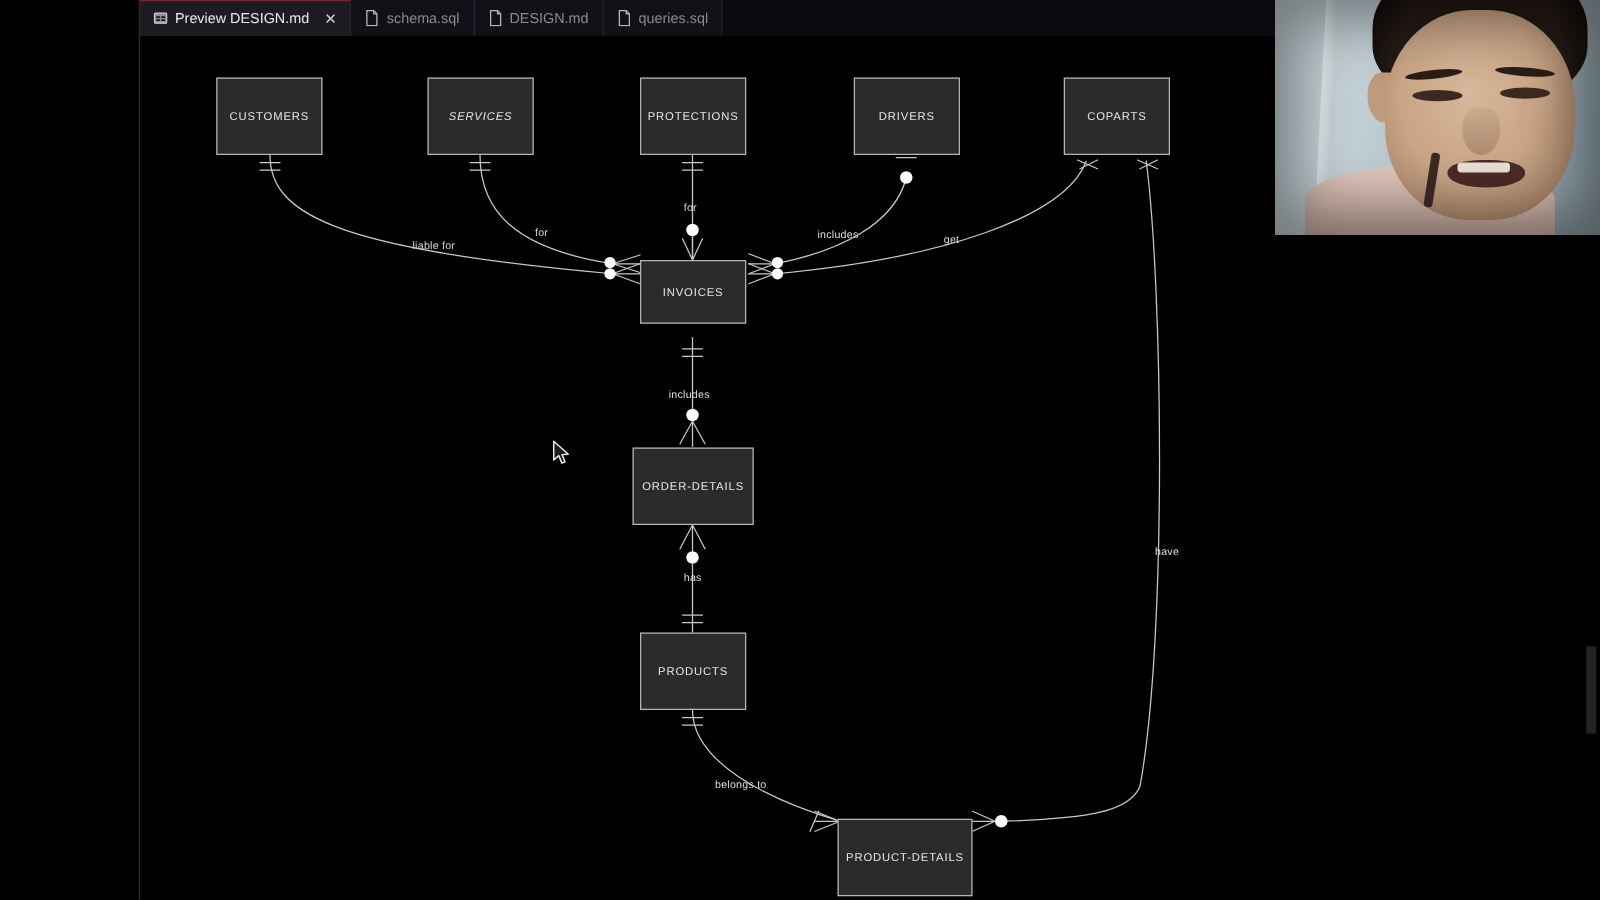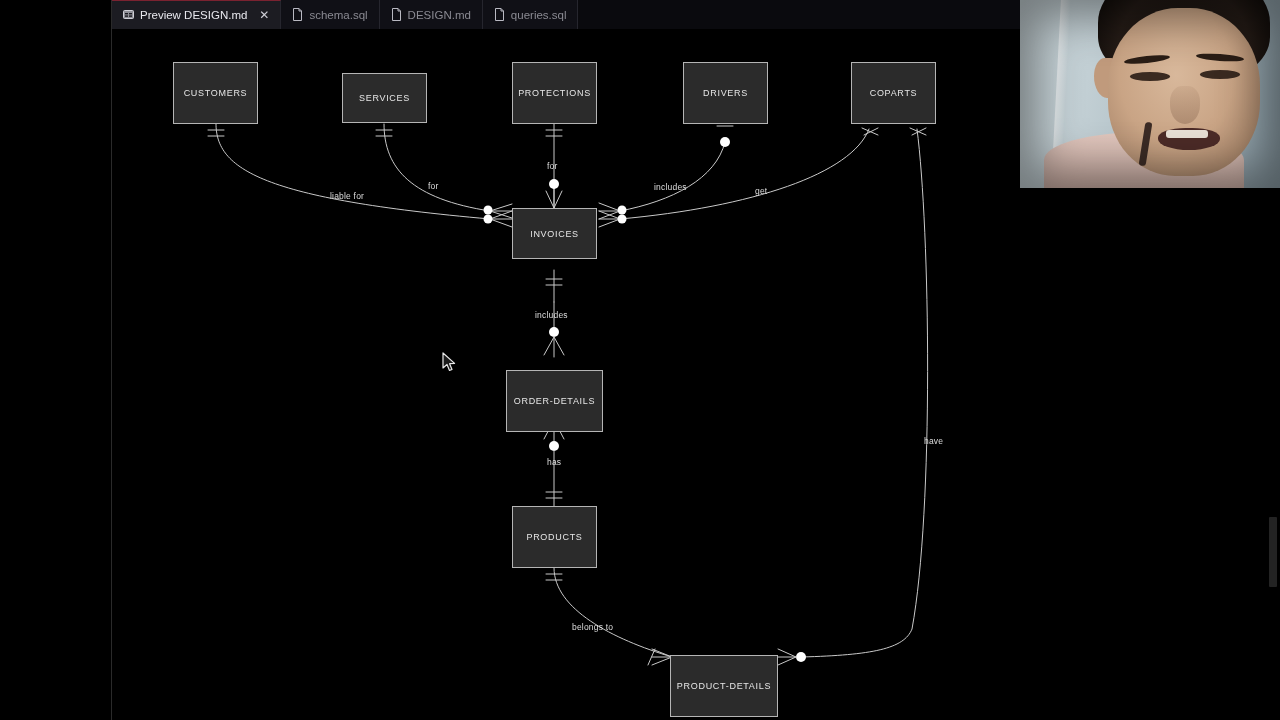--- a/index.html
+++ b/index.html
@@ -292,41 +292,41 @@
       <line x1="800" y1="106" x2="814" y2="99"></line>
       <circle cx="689" cy="628" r="5" fill="#ffffff" stroke="none"></circle>
       <path d="M684,628 L666,620 M684,628 L664,628 M684,628 L666,636"></path>
     </g>
   </svg>
 
   <div class="entity" style="left:61px;  top:33px;  width:85px;  height:62px;">
     <span>CUSTOMERS</span>
   </div>
 
-  <div class="entity" style="left:230px; top:44px;  width:85px;  height:50px;">
+  <div class="entity" style="left:230px; top:33px;  width:85px;  height:62px;font-style:italic;">
     <span>SERVICES</span>
   </div>
 
   <div class="entity" style="left:400px; top:33px;  width:85px;  height:62px;">
     <span>PROTECTIONS</span>
   </div>
 
   <div class="entity" style="left:571px; top:33px;  width:85px;  height:62px;">
     <span>DRIVERS</span>
   </div>
 
   <div class="entity" style="left:739px; top:33px;  width:85px;  height:62px;">
     <span>COPARTS</span>
   </div>
 
   <div class="entity" style="left:400px; top:179px; width:85px;  height:51px;">
     <span>INVOICES</span>
   </div>
 
-  <div class="entity" style="left:394px; top:329px; width:97px;  height:62px;margin-top:12px;">
+  <div class="entity" style="left:394px; top:329px; width:97px;  height:62px;">
     <span>ORDER-DETAILS</span>
   </div>
 
   <div class="entity" style="left:400px; top:477px; width:85px;  height:62px;">
     <span>PRODUCTS</span>
   </div>
 
   <div class="entity" style="left:558px; top:626px; width:108px; height:62px;">
     <span>PRODUCT-DETAILS</span>
   </div>

